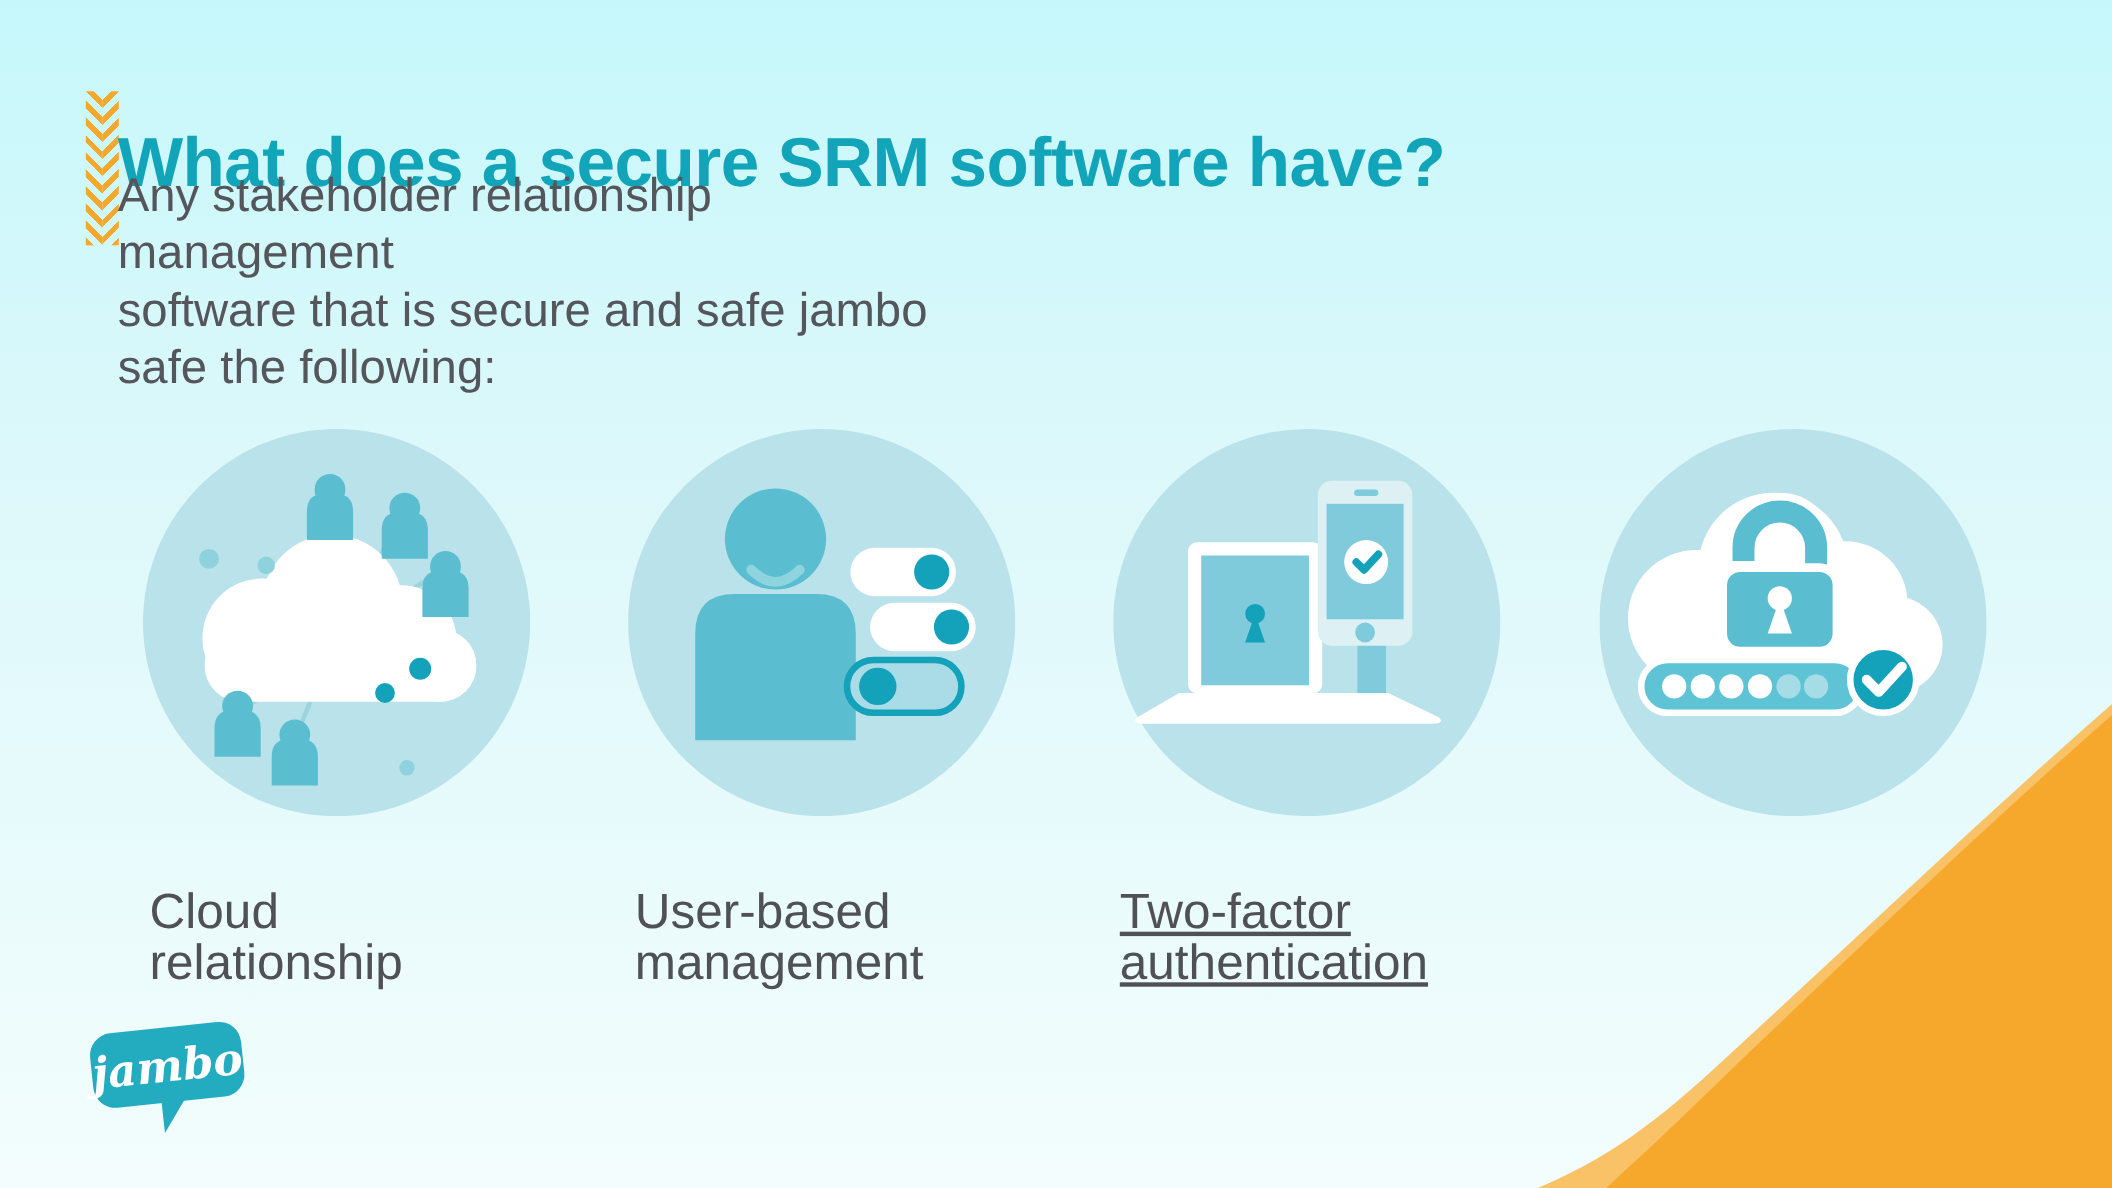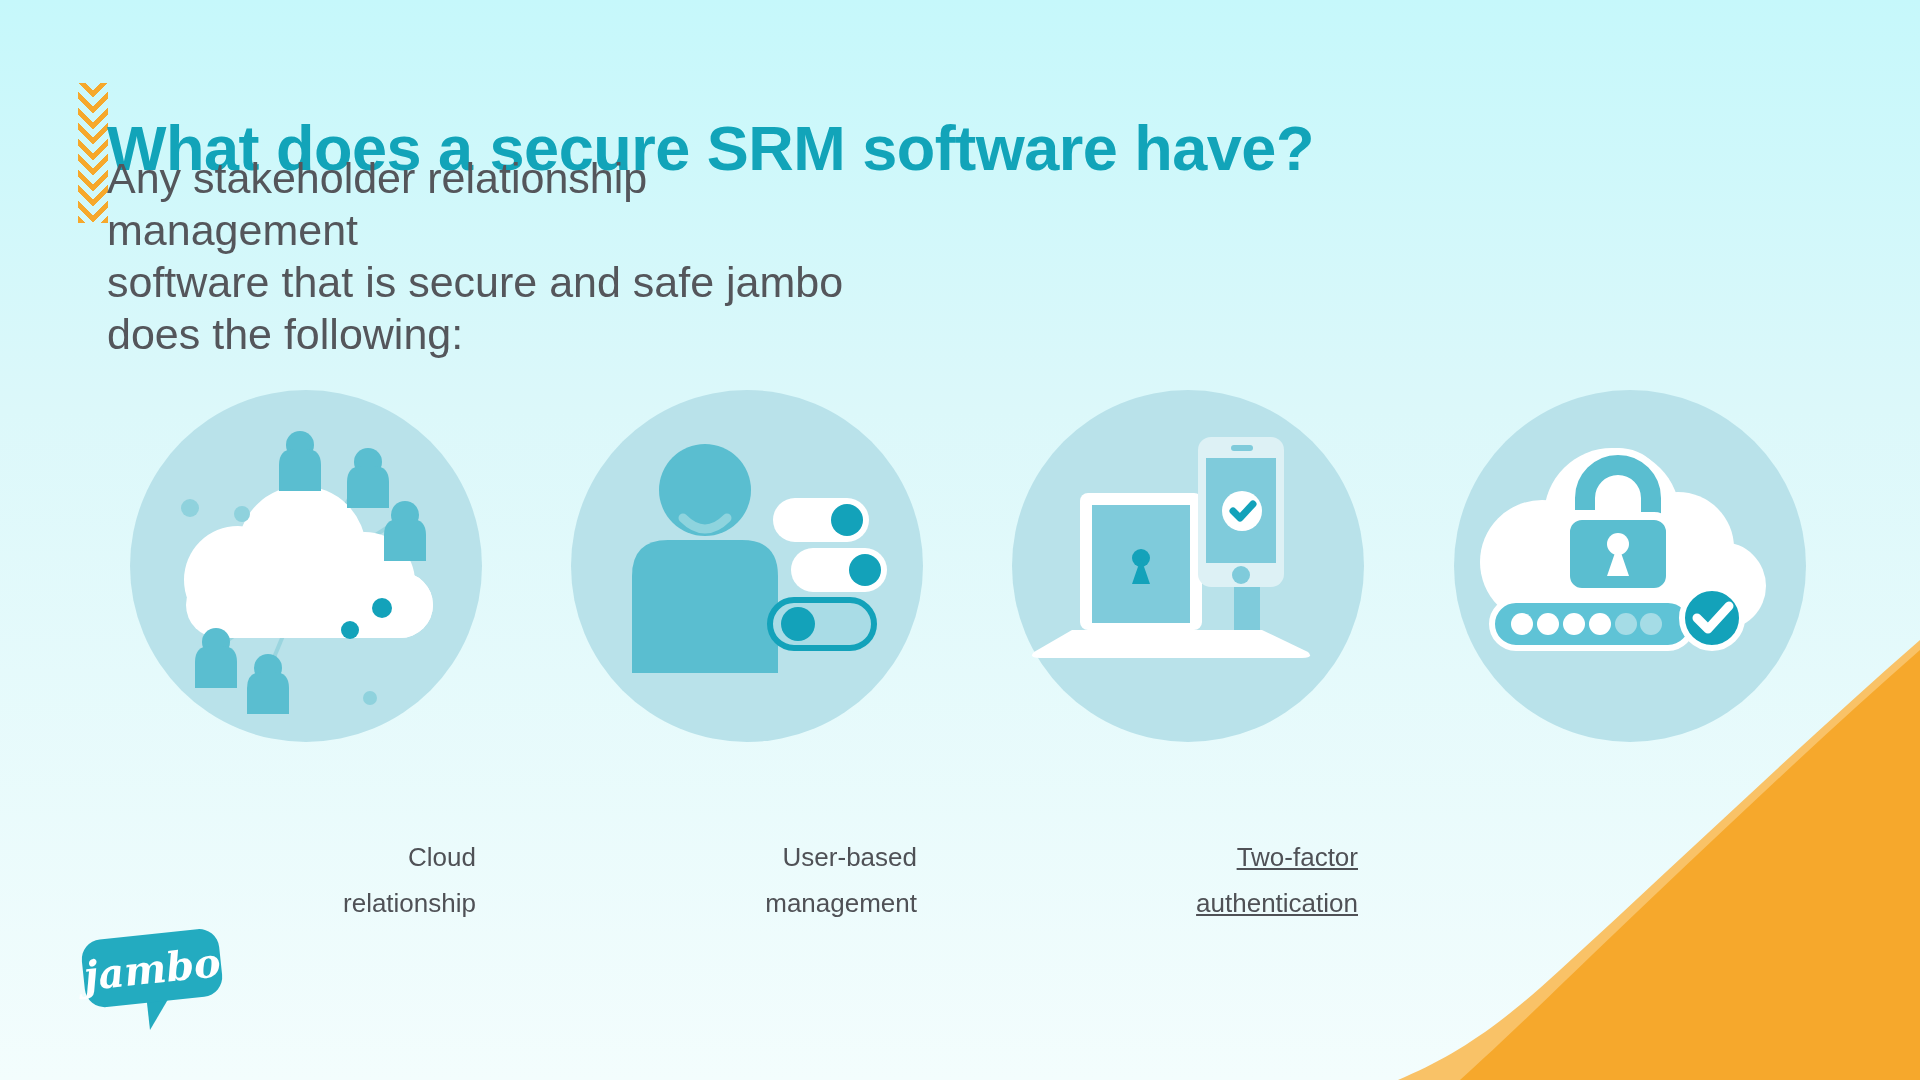--- a/index.html
+++ b/index.html
@@ -23,22 +23,22 @@
     background-size:15px 100%,15px 100%;
     background-position:0 0,15px 0;
     background-repeat:no-repeat;}
   .title{position:absolute;left:107px;top:70px;width:1500px;
     font-size:63px;font-weight:bold;color:var(--accent-teal);letter-spacing:-0.5px;}
   .subtitle{position:absolute;left:107px;top:152px;width:760px;
     font-size:43px;line-height:52px;color:var(--text-gray);}
 
   
   .feature-circle{position:absolute;top:390px;width:352px;height:352px;}
-  .feature-label{position:absolute;top:834px;width:340px;text-align:right;
-    font-size:26px;line-height:46px;color:var(--label-gray);}
+  .feature-label{position:absolute;top:806px;width:340px;text-align:left;
+    font-size:45px;line-height:46px;color:var(--label-gray);}
   .feature-label span{display:block;}
 
   
   .wave,.logo{position:absolute;}
   .wave{left:0;top:0;}
   .logo{left:78px;top:926px;}
 </style>
 </head>
 <body>
 
@@ -47,21 +47,21 @@
   <svg class="wave" width="1920" height="1080" viewBox="0 0 1920 1080" aria-hidden="true">
     <path d="M1920,640 C1800,745 1680,860 1560,970 C1495,1030 1452,1057 1398,1080 L1920,1080 Z" fill="var(--orange-light)"></path>
     <path d="M1920,650 C1812,745 1702,850 1592,955 C1532,1013 1500,1044 1460,1080 L1920,1080 Z" fill="var(--orange)"></path>
   </svg>
 
   <div class="zigzag"></div>
   <h1 class="title">What does a secure SRM software have?</h1>
   <div class="subtitle">
     <div>Any stakeholder relationship management</div>
     <div>software that is secure and safe jambo</div>
-    <div>does the following:</div>
+    <div>safe the following:</div>
   </div>
 
   <div class="feature-circle" style="left:130px;">
     <svg width="352" height="352" viewBox="0 0 352 352">
       <circle cx="176" cy="176" r="176" fill="var(--circle-bg)"></circle>
       <g stroke="#9ad5df" stroke-width="4">
         <line x1="176" y1="190" x2="170" y2="60"></line>
         <line x1="176" y1="190" x2="237" y2="75"></line>
         <line x1="176" y1="190" x2="272" y2="128"></line>
         <line x1="176" y1="190" x2="88" y2="258"></line>

